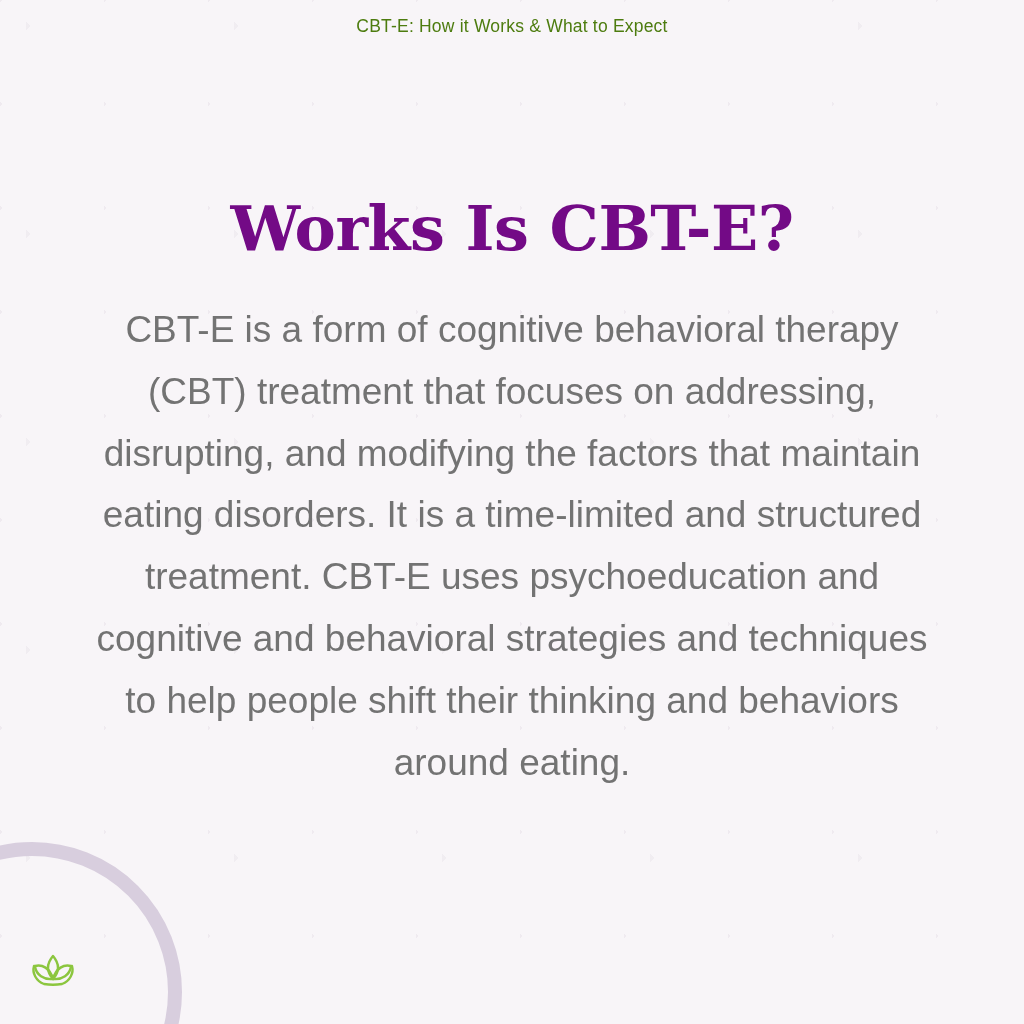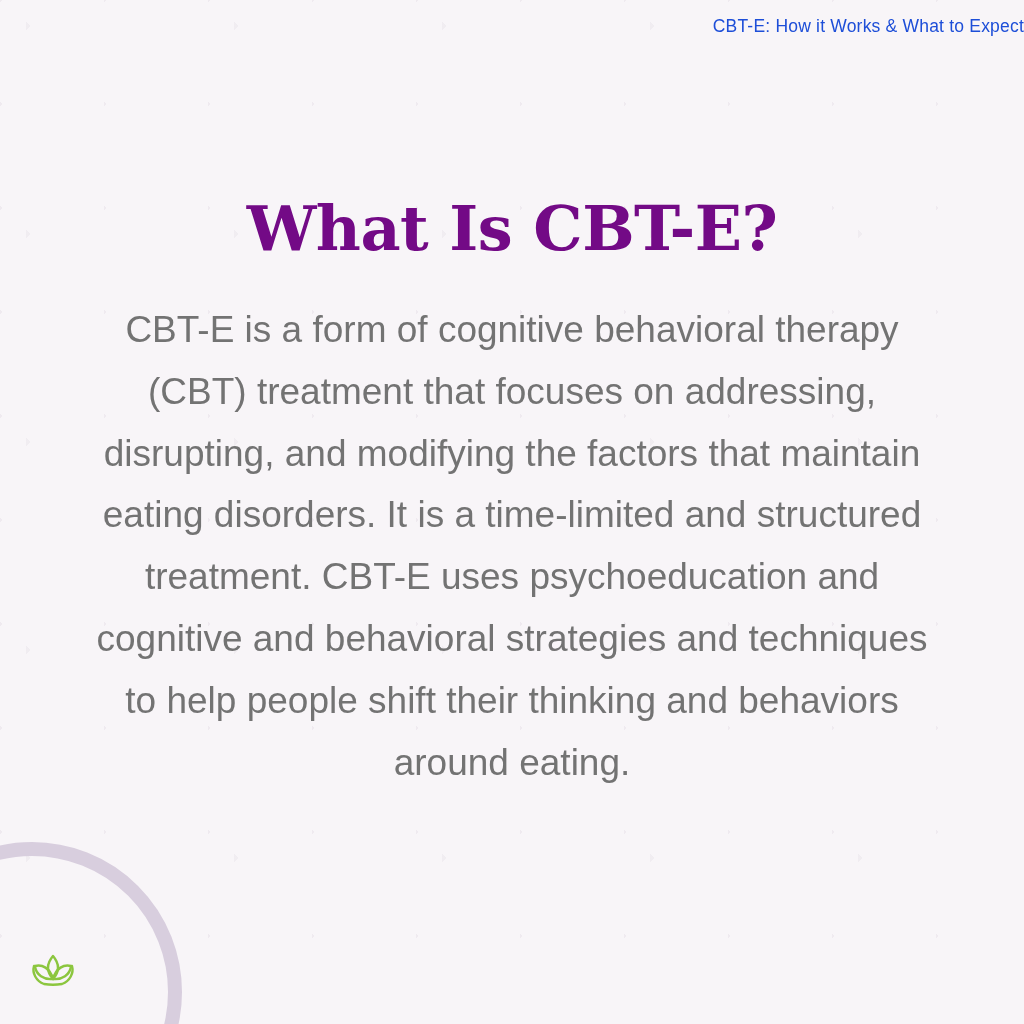--- a/index.html
+++ b/index.html
@@ -53,24 +53,24 @@
     border-radius: 50%;
     border: 14px solid #d8cede;
     box-sizing: border-box;
   }
 
   .header {
     position: absolute;
     top: 16px;
     left: 0;
     width: 100%;
-    text-align: right;
+    text-align: center;
     font-size: 17.5px;
     letter-spacing: 0.2px;
-    color: #1d4ed8;
+    color: #4d7c0f;
   }
 
   .content {
     position: absolute;
     top: 196px;
     left: 78px;
     width: 868px;
     text-align: center;
   }
 
@@ -107,21 +107,21 @@
 <div class="slide">
 
   <div class="pattern"></div>
   <div class="pattern2"></div>
 
   <div class="corner-arc"></div>
 
   <div class="header">CBT-E: How it Works &amp; What to Expect</div>
 
   <div class="content">
-    <h1 class="title">What Is CBT-E?</h1>
+    <h1 class="title">Works Is CBT-E?</h1>
     <p class="body-text">CBT-E is a form of cognitive behavioral therapy (CBT) treatment that focuses on addressing, disrupting, and modifying the factors that maintain eating disorders. It is a time-limited and structured treatment. CBT-E uses psychoeducation and cognitive and behavioral strategies and techniques to help people shift their thinking and behaviors around eating.</p>
   </div>
 
   <div class="logo">
     <svg viewBox="0 0 66 66" width="66" height="66" aria-hidden="true">
       <g fill="none" stroke="#8cc63f" stroke-width="2.4" stroke-linejoin="round" stroke-linecap="round">
         <path d="M33 20 C27 27 26 35 33 43 C40 35 39 27 33 20 Z"></path>
         <path d="M33 43 C24 44 16 39 15 30 C22 28 30 32 33 43 Z"></path>
         <path d="M33 43 C42 44 50 39 51 30 C44 28 36 32 33 43 Z"></path>
         <path d="M14 30 C12 37 16 45 24 48 C30 49 36 49 42 48 C50 45 54 37 52 30"></path>

